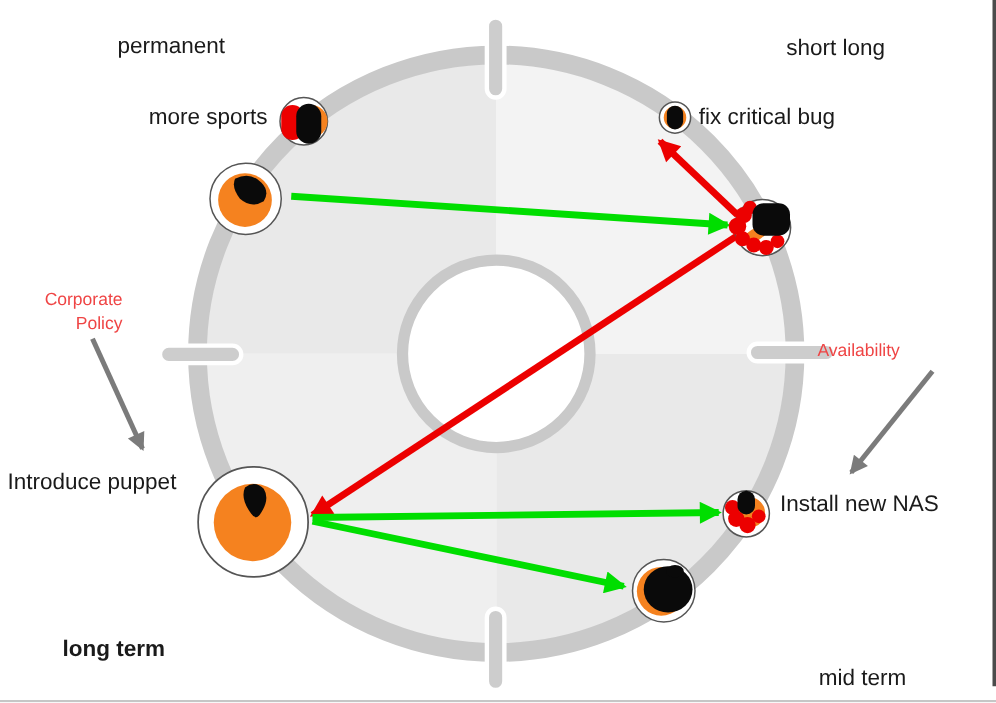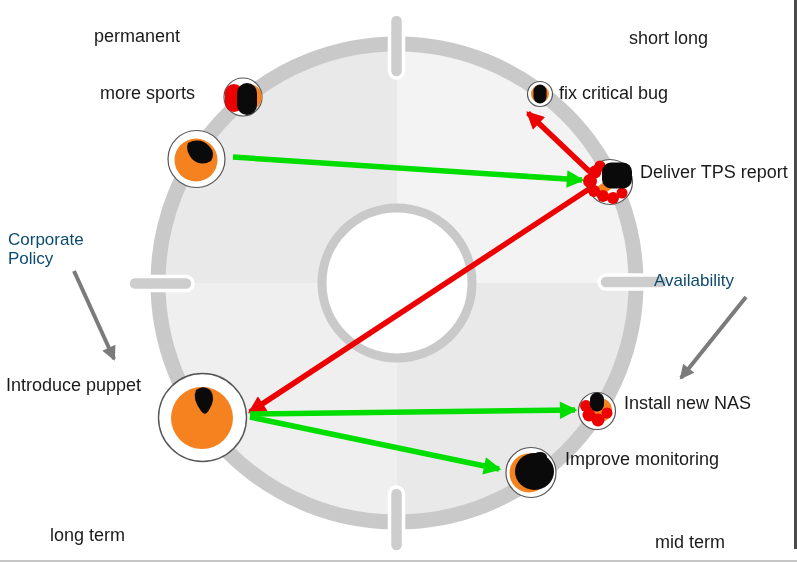--- a/index.html
+++ b/index.html
@@ -2,22 +2,22 @@
 <html><head>
 <meta charset="utf-8">
 <style>
   html,body{margin:0;padding:0;background:#fff;}
   .stage{
     position:relative;width:797px;height:562px;background:#fff;overflow:hidden;
     font-family:"Liberation Sans","DejaVu Sans",sans-serif;color:#1a1a1a;
   }
   .stage svg{position:absolute;left:0;top:0;}
   .lbl{position:absolute;font-size:18px;line-height:21px;white-space:pre-line;}
-  .lbl.gray{color:#0c4a6e;font-size:17px;line-height:19px;}
-  .lbl.right{text-align:left;}
+  .lbl.gray{color:#ef4444;font-size:14px;line-height:19px;}
+  .lbl.right{text-align:right;}
   .edge-right{position:absolute;right:0;top:0;width:3px;height:549px;background:#4b4b4b;}
   .edge-bottom{position:absolute;left:0;bottom:0;width:100%;height:2px;background:#c6c6c6;}
 </style>
 </head>
 <body>
 
 <div class="stage">
 
   <svg width="797" height="562" viewBox="0 0 797 562">
     <defs>
@@ -116,29 +116,27 @@
     <g>
       <circle cx="531" cy="472.5" r="25" fill="#ffffff" stroke="#555555" stroke-width="1.2"></circle>
       <circle cx="529" cy="473" r="19.5" fill="#F5821F"></circle>
       <ellipse cx="534.5" cy="471.5" rx="19.5" ry="18.5" fill="#0a0a0a"></ellipse>
       <ellipse cx="540" cy="457" rx="7" ry="5" fill="#0a0a0a"></ellipse>
     </g>
   </svg>
 
   <div class="lbl" style="left:69px;top:26px;margin-left:25px;">permanent</div>
   <div class="lbl" style="left:629px;top:28px;">short long</div>
-  <div class="lbl" style="left:50px;top:525px;">long term</div>
+  <div class="lbl" style="left:50px;top:509px;font-weight:bold;">long term</div>
   <div class="lbl" style="left:655px;top:516px;margin-top:16px;">mid term</div>
 
   <div class="lbl right" style="left:100px;top:83px;width:114px;">more sports</div>
   <div class="lbl" style="left:559px;top:83px;text-align:right;">fix critical bug</div>
-  <div class="lbl" style="left:640px;top:162px;">Deliver TPS report</div>
   <div class="lbl" style="left:624px;top:393px;">Install new NAS</div>
   <div class="lbl" style="left:6px;top:375px;">Introduce puppet</div>
-  <div class="lbl" style="left:565px;top:449px;">Improve monitoring</div>
 
   <div class="lbl gray right" style="left:8px;top:230px;width:90px;">Corporate
 Policy</div>
   <div class="lbl gray" style="left:654px;top:271px;">Availability</div>
 
   <div class="edge-right"></div>
   <div class="edge-bottom"></div>
 </div>
 
 </body></html>

